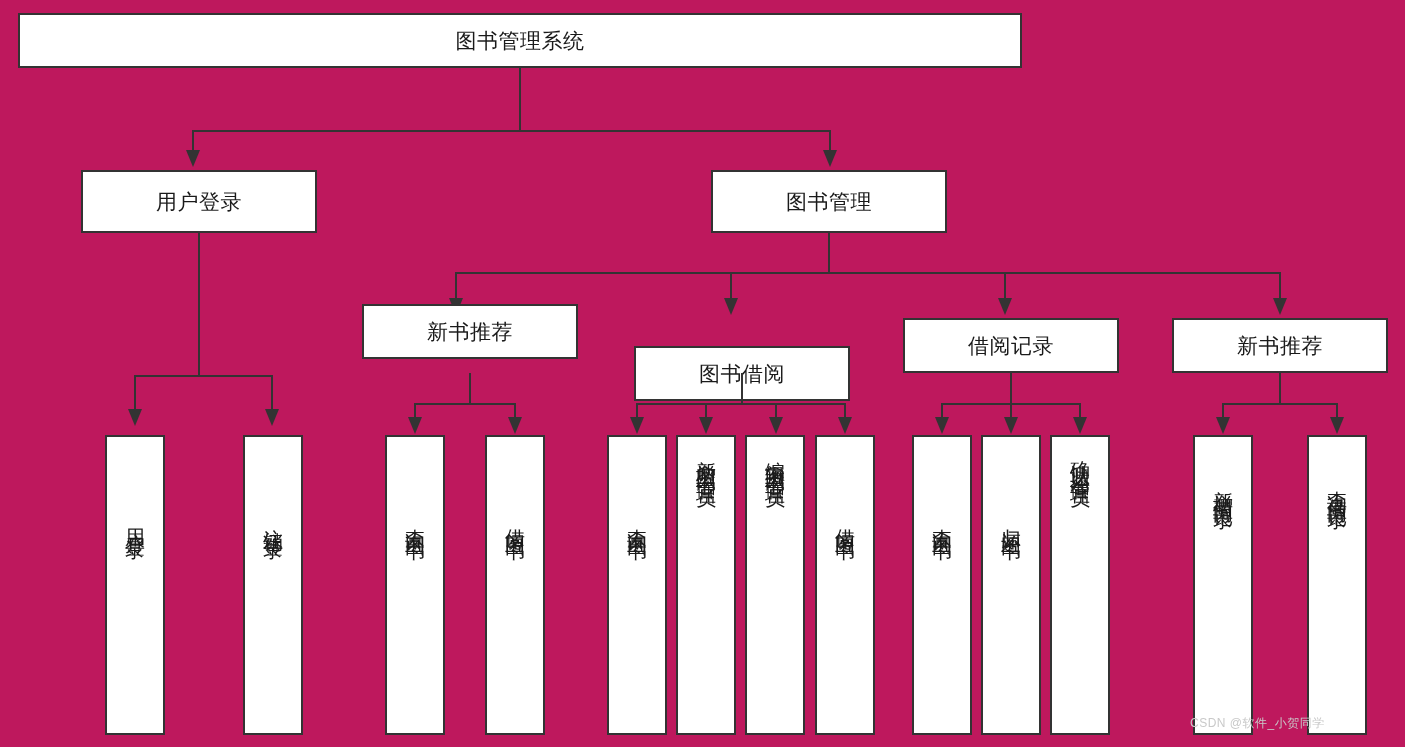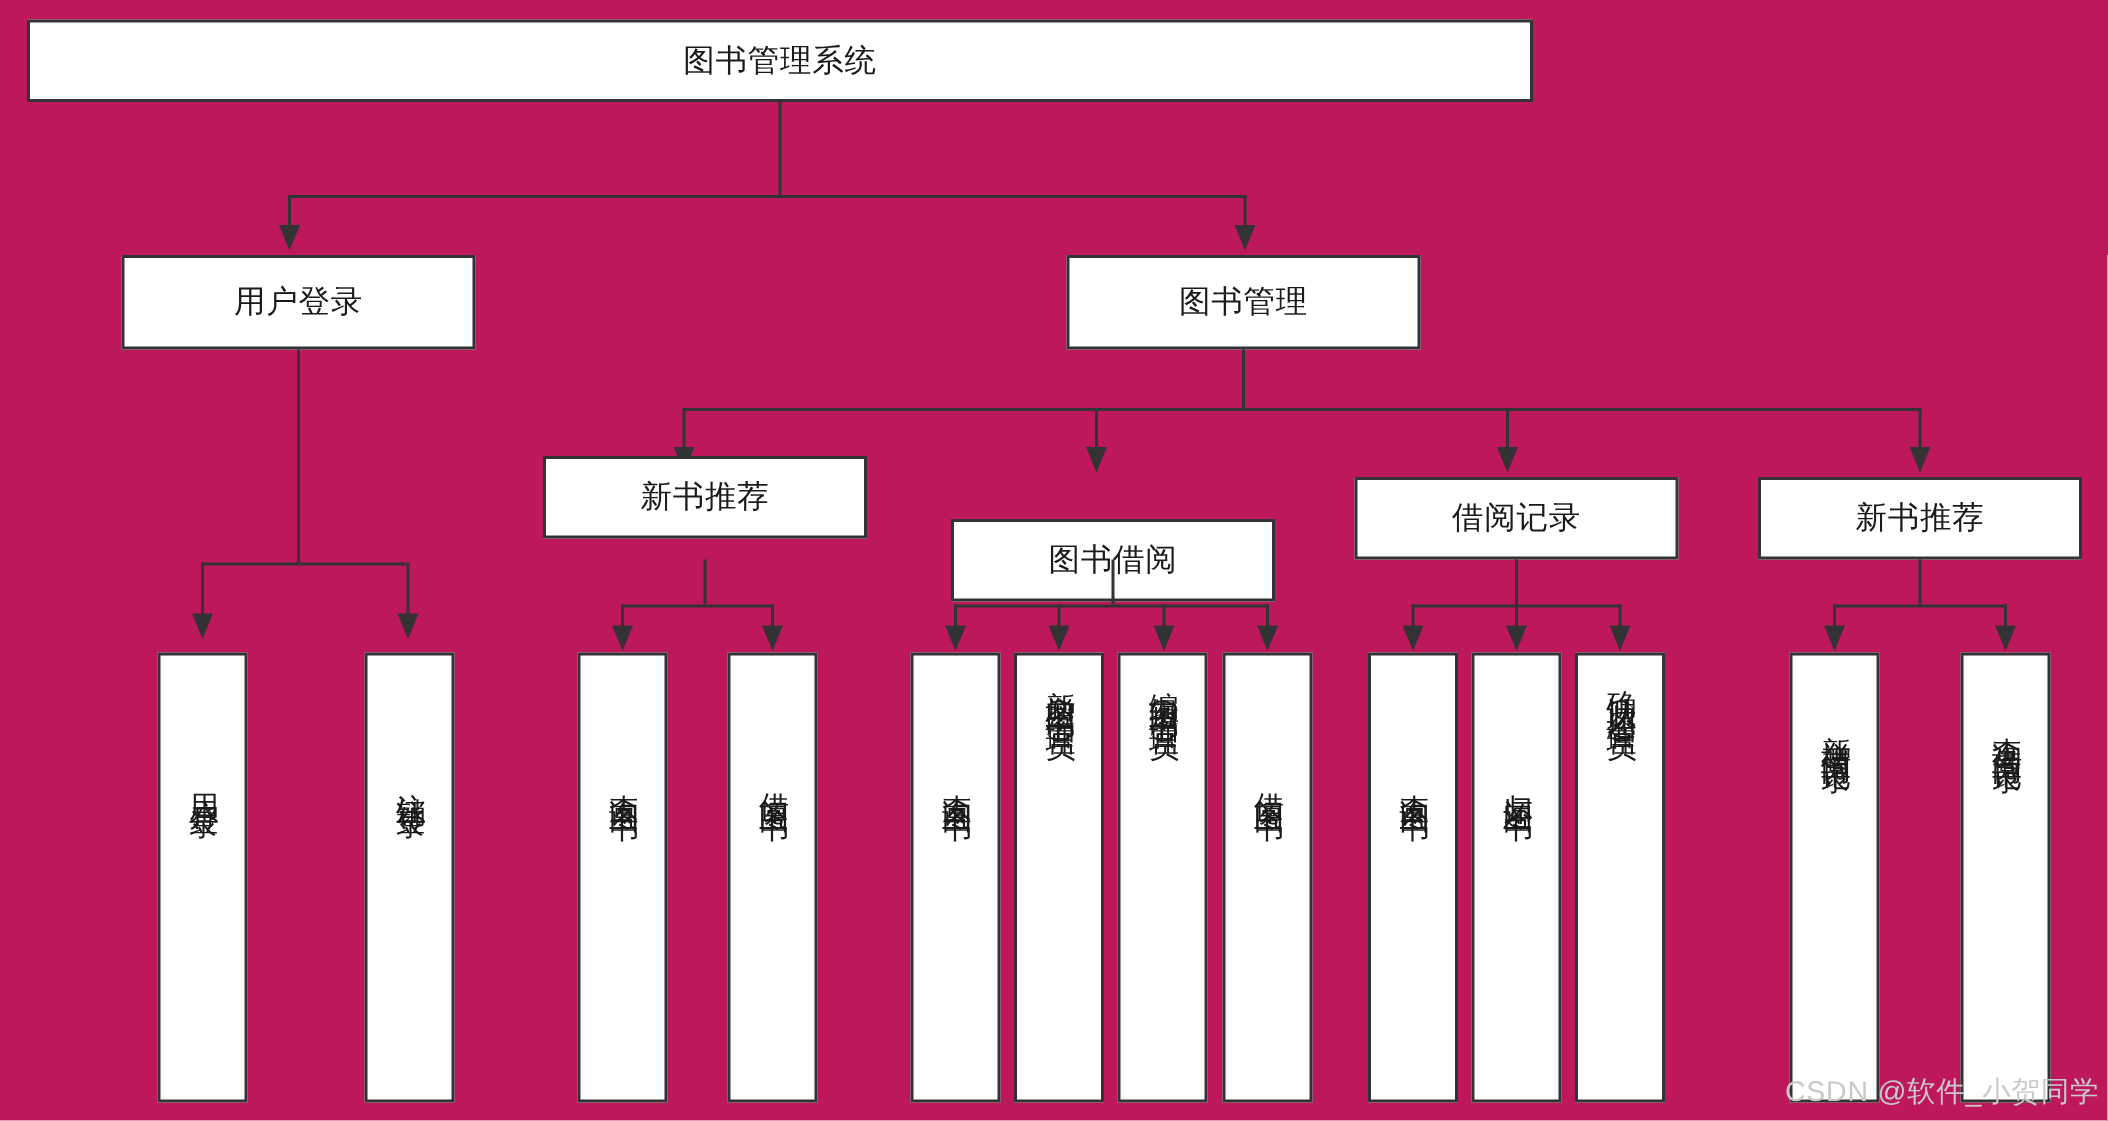--- a/index.html
+++ b/index.html
@@ -70,21 +70,21 @@
     width: 0;
     height: 0;
     border-left: 7px solid transparent;
     border-right: 7px solid transparent;
     border-top: 17px solid #333333;
   }
   
   #watermark {
     position: absolute;
     color: #c9c9c9;
-    font-size: 19px;
+    font-size: 12px;
     white-space: nowrap;
     letter-spacing: 0.5px;
     pointer-events: none;
   }
 </style>
 </head>
 <body>
 
 <div id="canvas">
 

